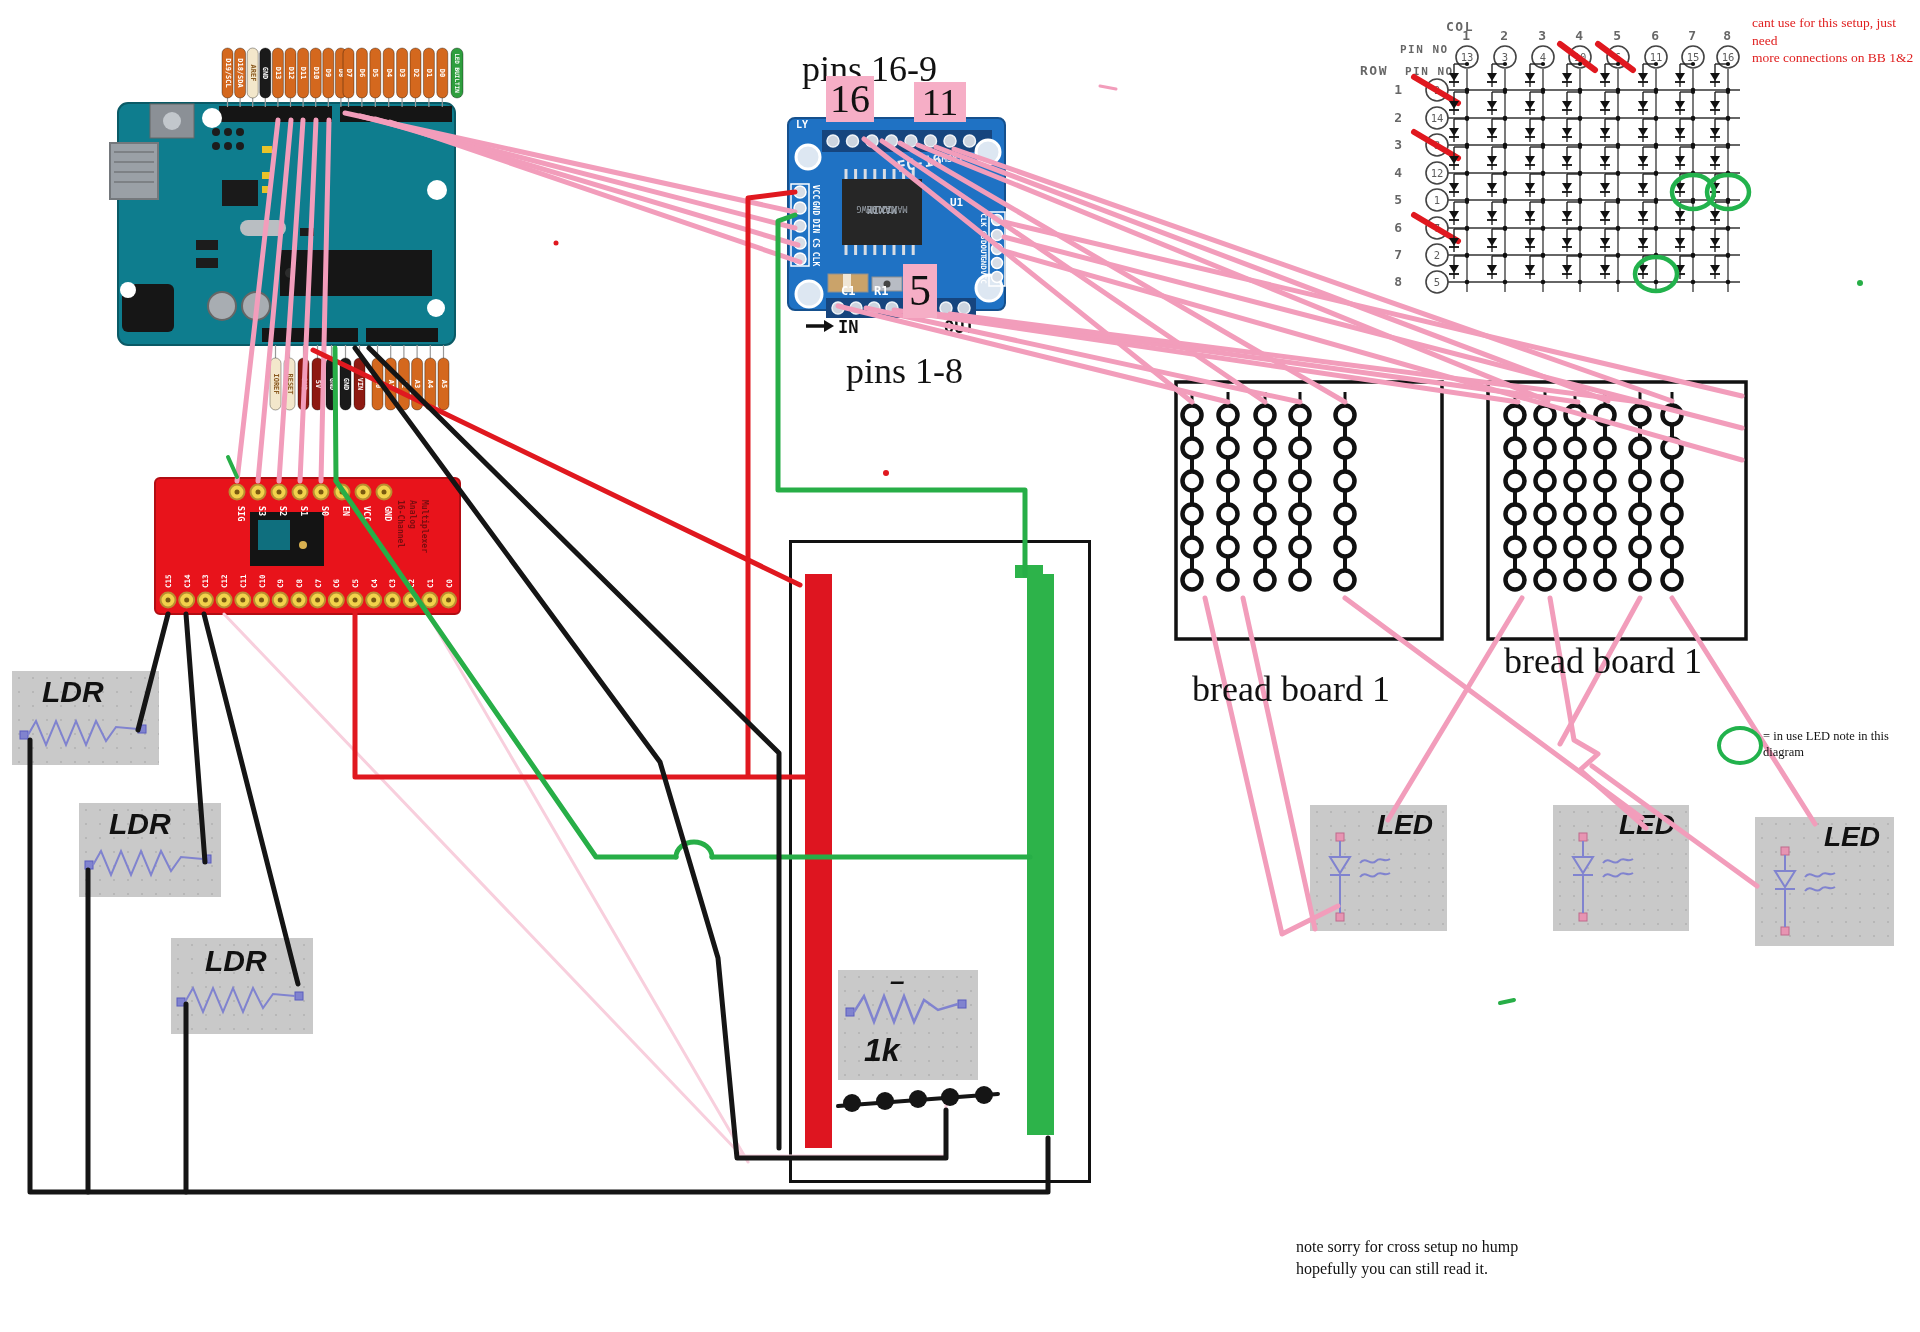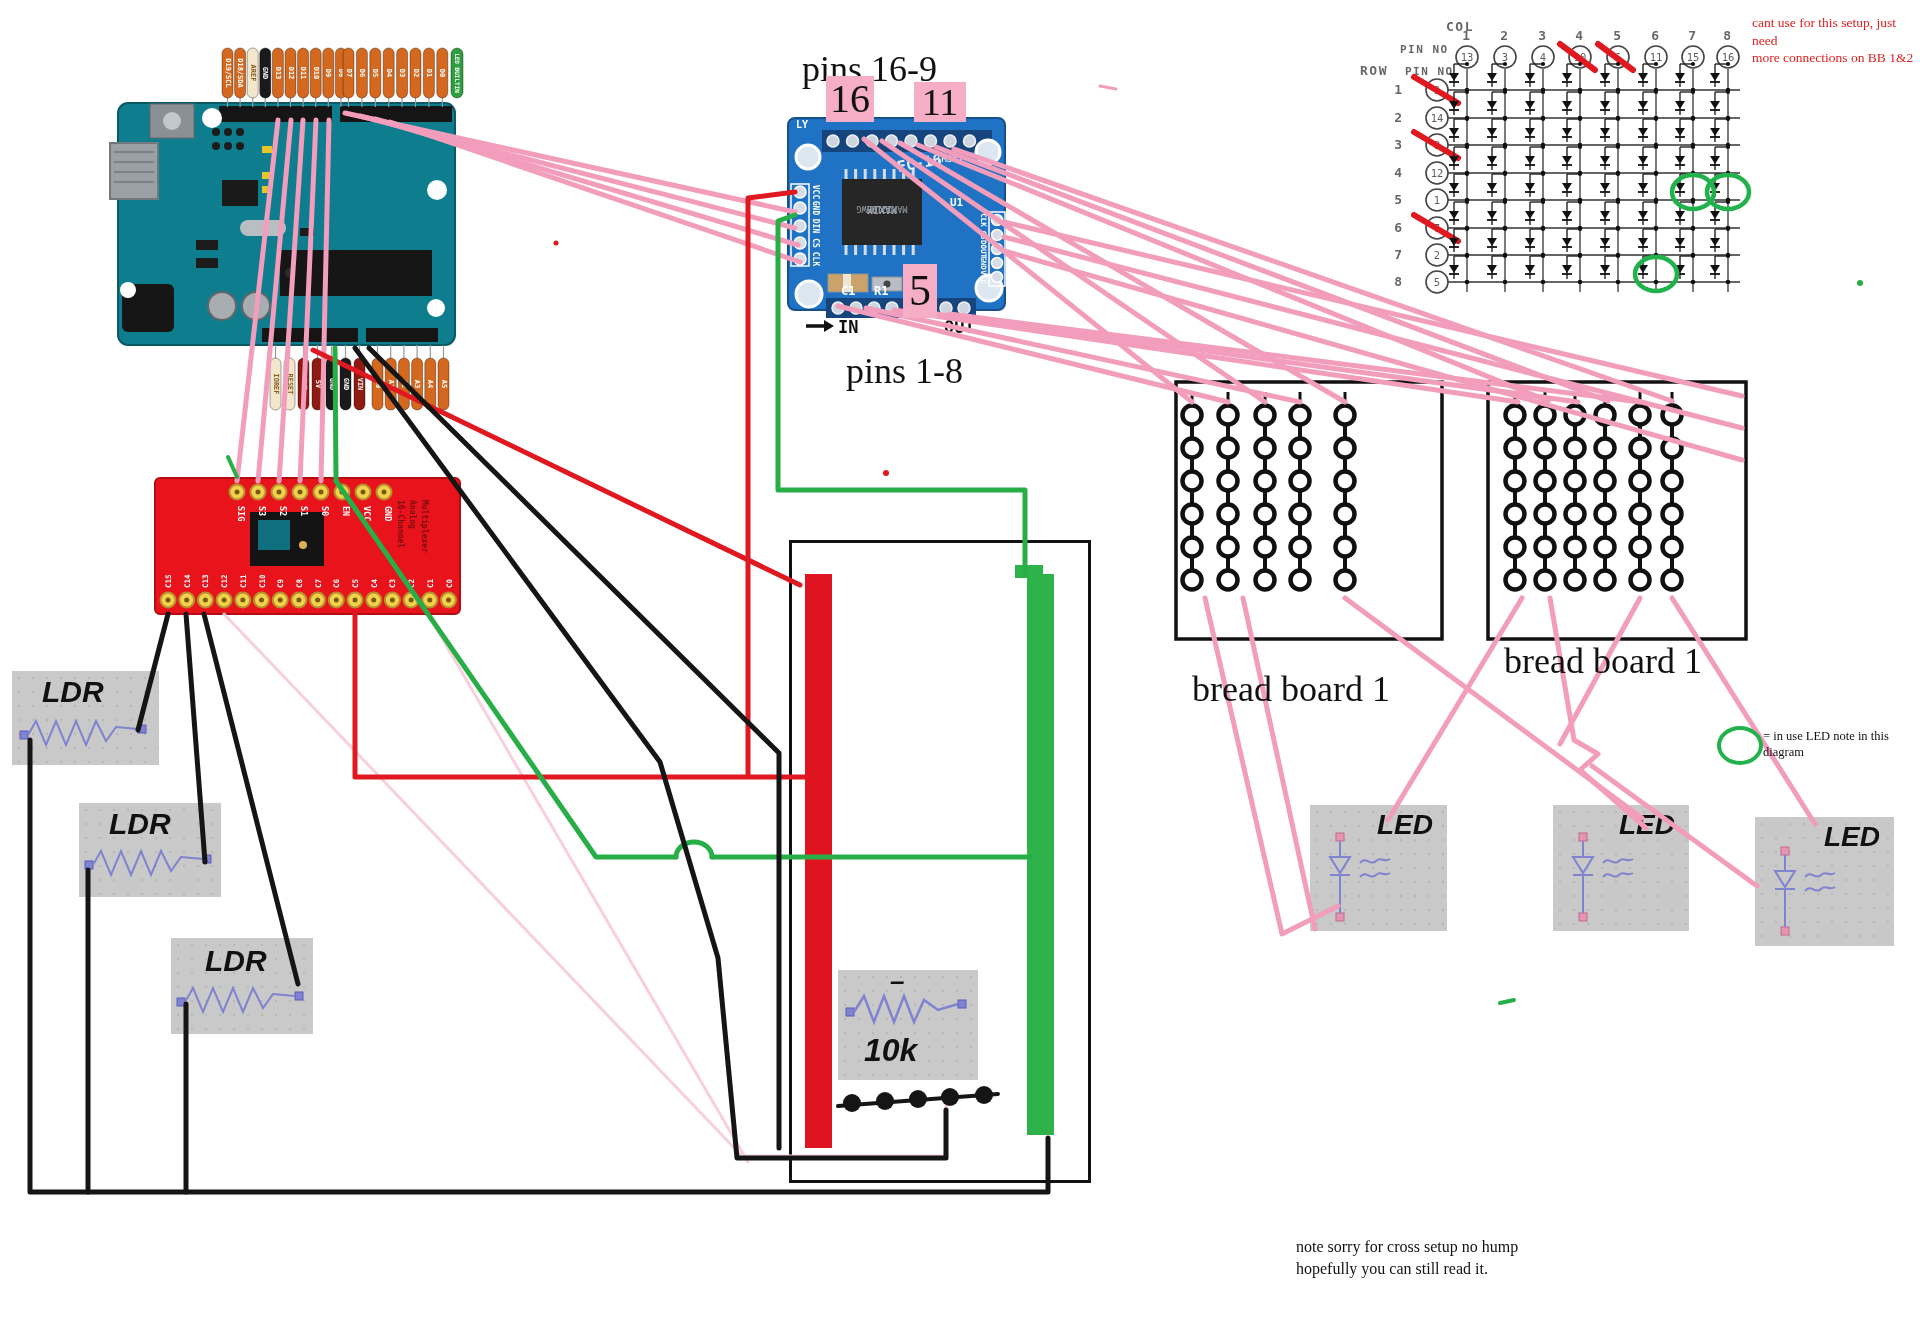--- a/index.html
+++ b/index.html
@@ -921,21 +921,21 @@
     <div class="boxlabel" style="left:34px;top:6px;font-size:30px;">LDR</div>
     <svg width="142" height="96">
       <rect x="6" y="60" width="8" height="8" fill="#8083cf" stroke="#5a5dbf"></rect>
       <rect x="124" y="54" width="8" height="8" fill="#8083cf" stroke="#5a5dbf"></rect>
       <polyline points="14,64 22,50 32,74 42,50 52,74 62,50 72,74 82,50 92,70 102,56 124,58" fill="none" stroke="#8083cf" stroke-width="2"></polyline>
     </svg>
   </div>
 
   <div class="graybox" style="left:838px;top:970px;width:140px;height:110px;">
     <div class="cap sans" style="left:52px;top:-4px;font-size:26px;font-weight:bold;">–</div>
-    <div class="boxlabel" style="left:26px;top:62px;font-size:32px;">10k</div>
+    <div class="boxlabel" style="left:26px;top:62px;font-size:32px;">1k</div>
     <svg width="140" height="110">
       <rect x="8" y="38" width="8" height="8" fill="#8083cf" stroke="#5a5dbf"></rect>
       <rect x="120" y="30" width="8" height="8" fill="#8083cf" stroke="#5a5dbf"></rect>
       <polyline points="16,42 26,26 36,52 46,26 56,52 66,26 76,52 86,30 100,40 120,34" fill="none" stroke="#8083cf" stroke-width="2.5"></polyline>
     </svg>
   </div>
 
   <div class="graybox" style="left:1310px;top:805px;width:137px;height:126px;">
     <div class="boxlabel" style="right:14px;top:4px;font-size:28px;">LED</div>
     <svg width="137" height="126">

